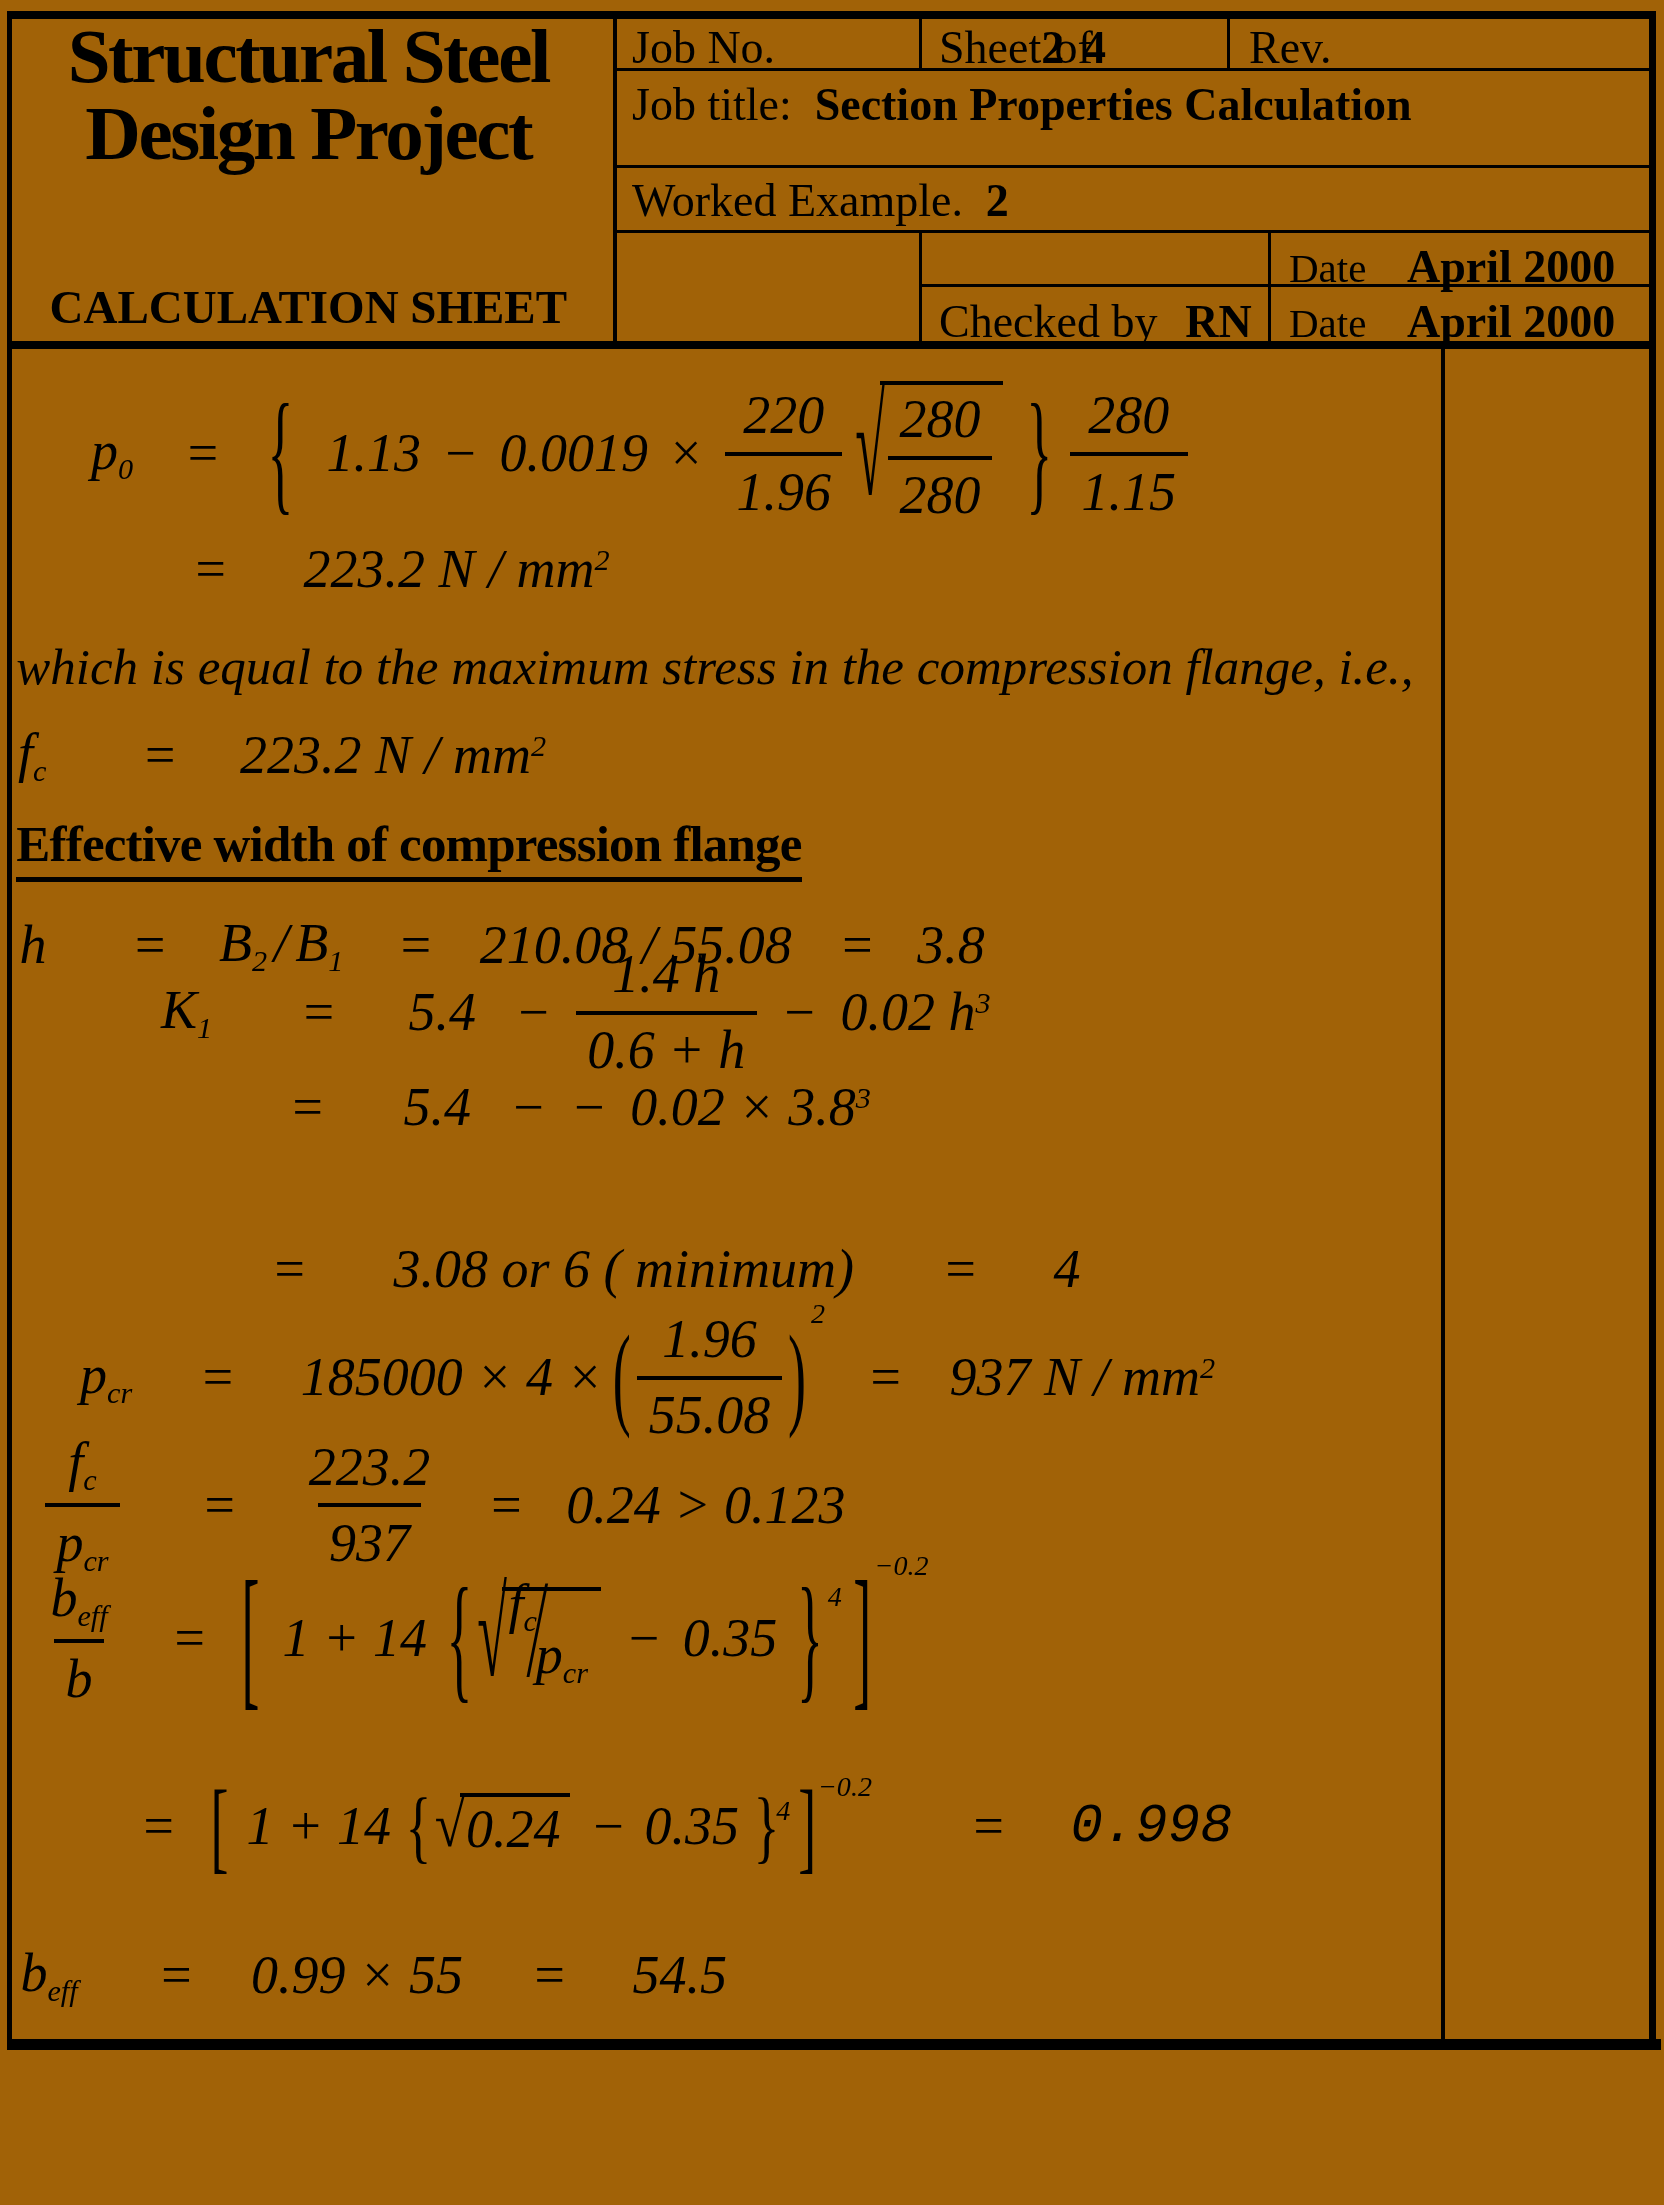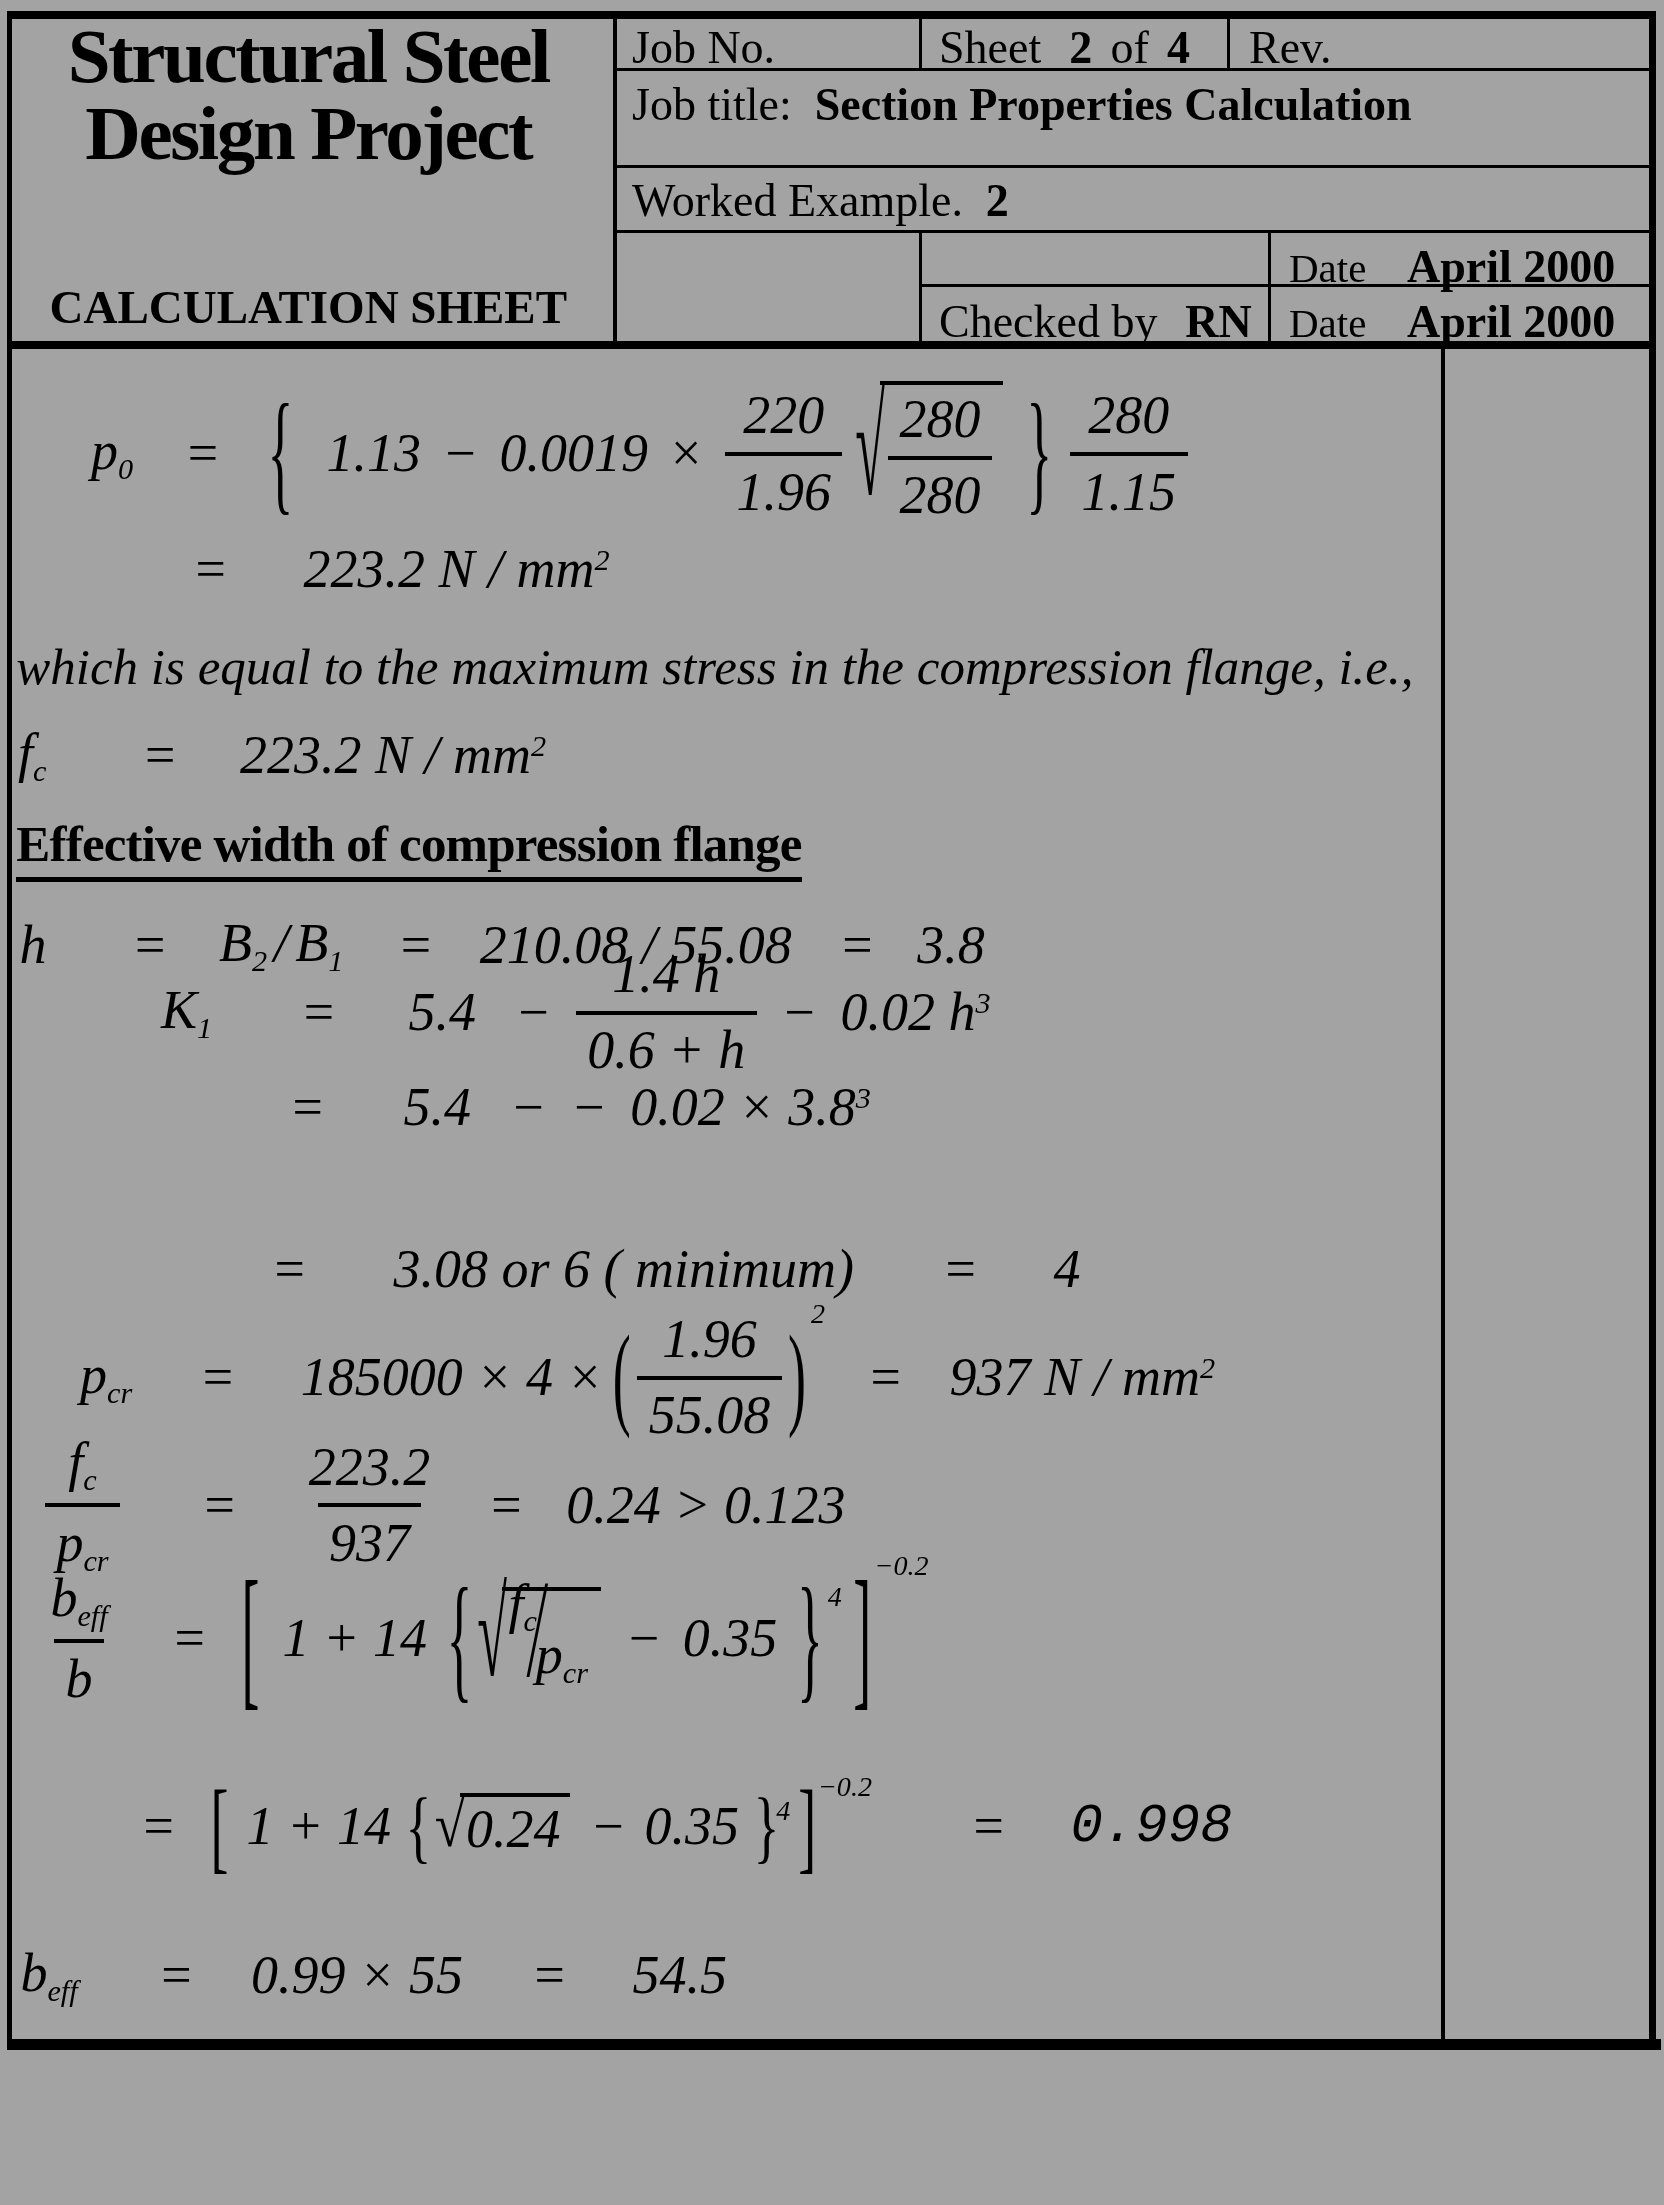--- a/index.html
+++ b/index.html
@@ -1,17 +1,17 @@
 <!DOCTYPE html>
 <html style="font-size:13px"><head>
 <meta charset="utf-8">
 <style>
   html,body { margin:0; padding:0; background:#ffffff; }
   .page {
-    position:relative; width:1664px; height:2205px; background:#a3a3a3;
+    position:relative; width:1664px; height:2205px; background:#a16207;
     font-family:"Liberation Serif", serif; color:#000; overflow:hidden;
   }
   .line { position:absolute; background:#000; }
 
   
   .brand {
     position:absolute; left:16.3px; top:18px; width:584px; text-align:center;
     font-weight:bold; font-size:77px; line-height:1.0; letter-spacing:-2.4px;
   }
   .calcsheet {
@@ -70,21 +70,21 @@
   <div class="line" style="left:1268px;top:230px;width:3.3px;height:114px;"></div>
   <div class="line" style="left:1441px;top:341px;width:4.1px;height:1702px;"></div>
 
   <div class="brand">
     <div>Structural Steel</div>
     <div>Design Project</div>
   </div>
   <div class="calcsheet">CALCULATION SHEET</div>
 
   <div class="hcell" style="left:632px;top:21px;">Job No.</div>
-  <div class="hcell hrow" style="left:939px;top:21px;gap:28px;justify-content:flex-end;">
+  <div class="hcell hrow" style="left:939px;top:21px;justify-content:flex-end;">
     <span>Sheet</span>
       <b>2</b>
       <span style="margin-left:-9.8px;">of</span>
       <b style="margin-left:-9.8px;">4</b>
   </div>
   <div class="hcell" style="left:1249px;top:21px;">Rev.</div>
 
   <div class="hcell" style="left:632px;top:78px;">
     <span>Job title:</span>
     <b style="margin-left:11.4px;">Section Properties Calculation</b>

